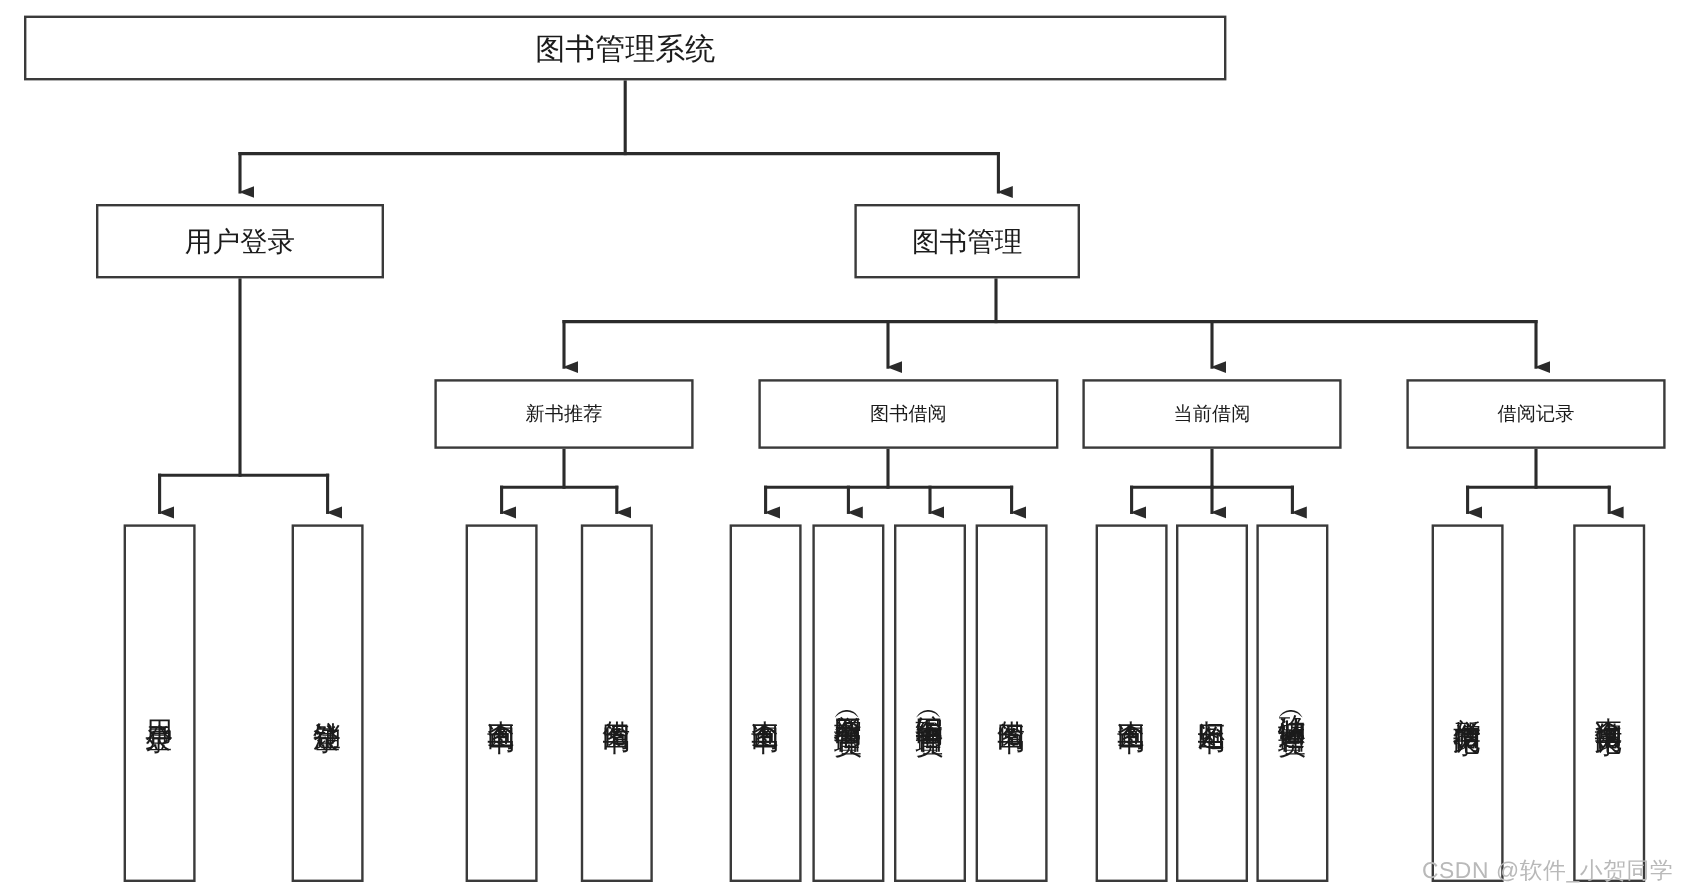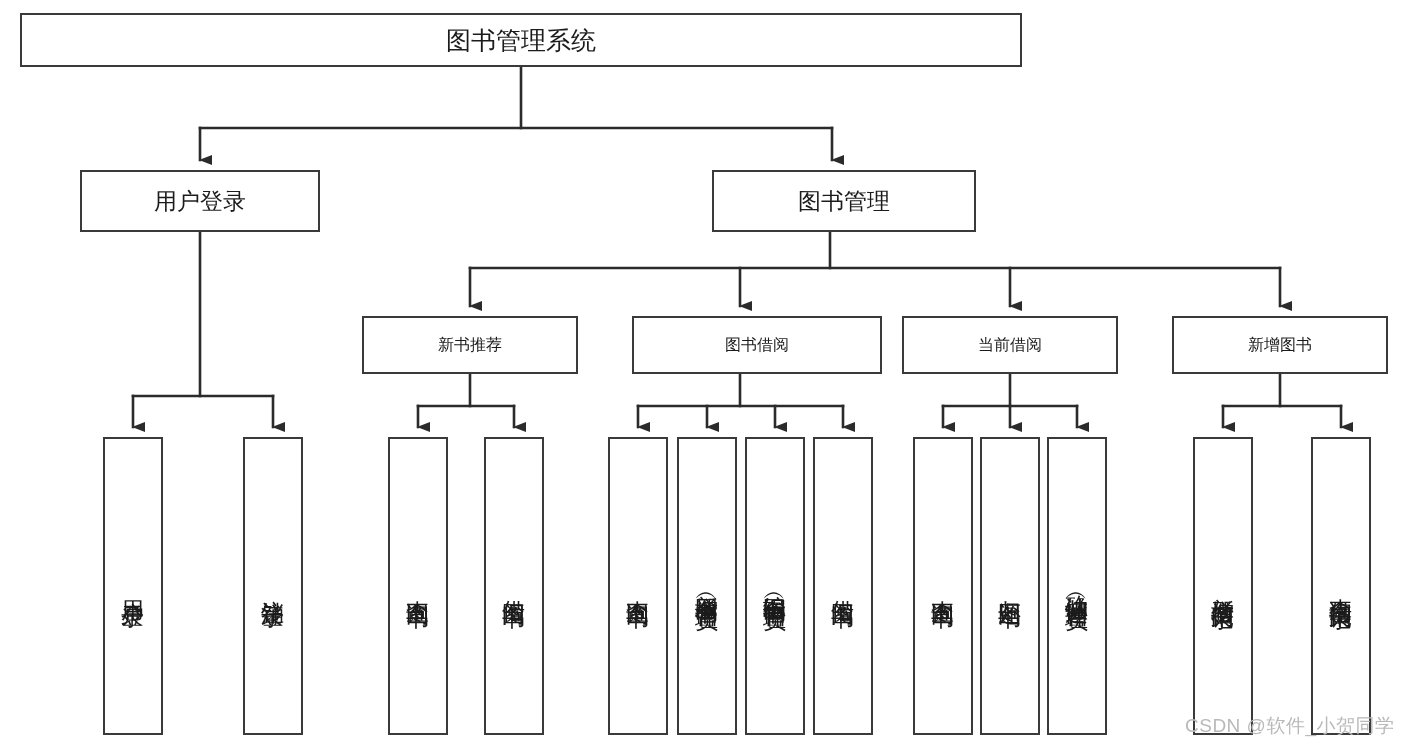--- a/index.html
+++ b/index.html
@@ -82,35 +82,35 @@
     </g>
   </svg>
 
   <div class="node lv1" style="left:20px;top:13px;width:1002px;">
     <span>图书管理系统</span>
   </div>
 
   <div class="node lv2" style="left:80px;top:170px;width:240px;">
     <span>用户登录</span>
   </div>
-  <div class="node lv2" style="left:712px;top:170px;width:264px;">
+  <div class="node lv2" style="left:712px;top:170px;width:188px;">
     <span>图书管理</span>
   </div>
 
   <div class="node lv3" style="left:362px;top:316px;width:216px;">
     <span>新书推荐</span>
   </div>
   <div class="node lv3" style="left:632px;top:316px;width:250px;">
     <span>图书借阅</span>
   </div>
   <div class="node lv3" style="left:902px;top:316px;width:216px;font-family:Liberation Serif, serif;">
     <span>当前借阅</span>
   </div>
   <div class="node lv3" style="left:1172px;top:316px;width:216px;">
-    <span>新增图书</span>
+    <span>借阅记录</span>
   </div>
 
   <div class="node leaf" style="left:103px;top:437px;">
     <span>用户登录</span>
   </div>
   <div class="node leaf" style="left:243px;top:437px;">
     <span>注销登录</span>
   </div>
 
   <div class="node leaf" style="left:388px;top:437px;">

